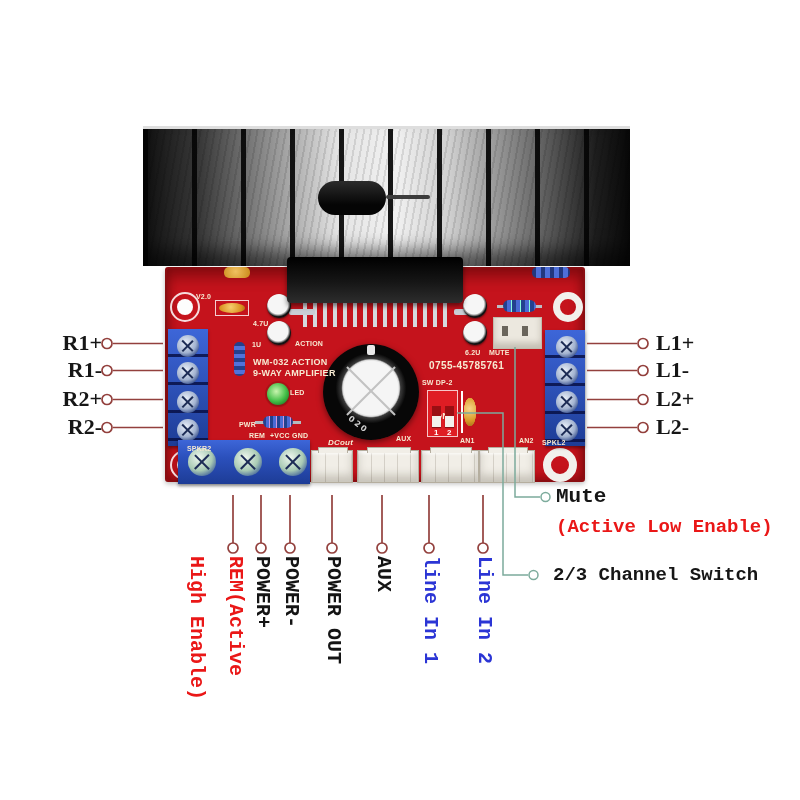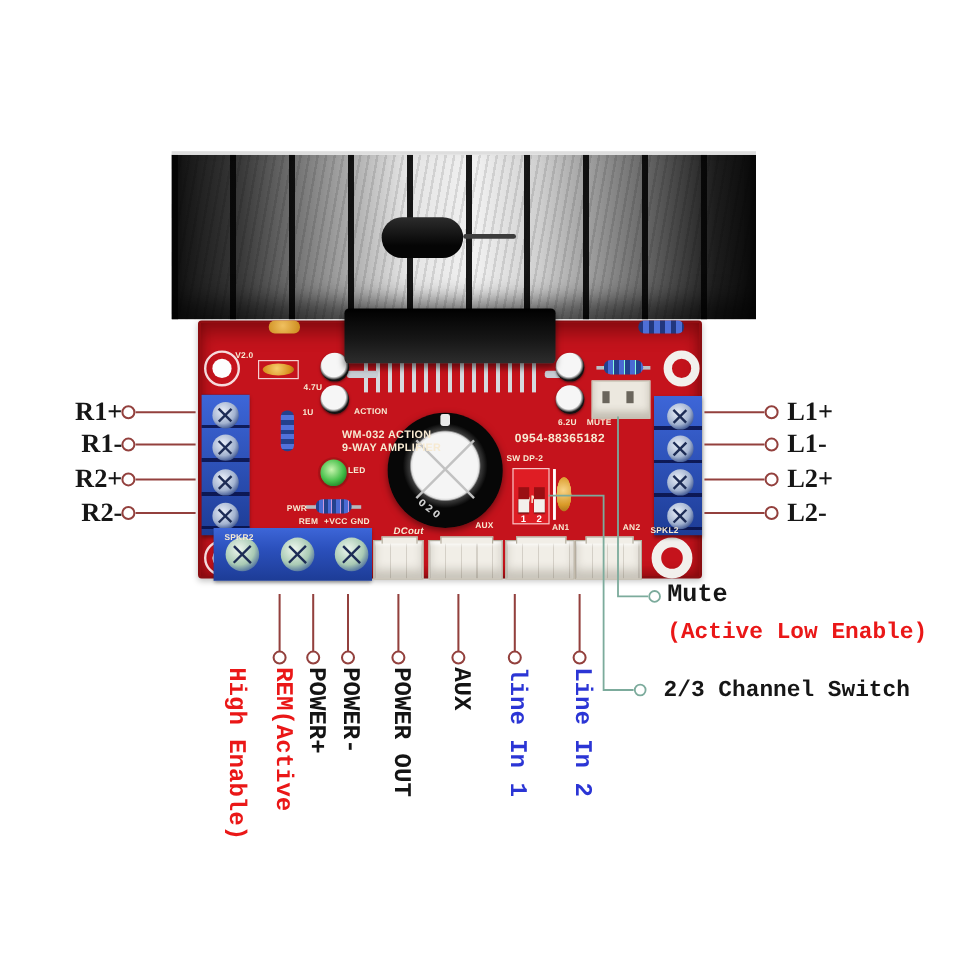--- a/index.html
+++ b/index.html
@@ -92,21 +92,21 @@
   .screw.grn{background:radial-gradient(circle at 40% 35%, #eef7ee, #a9cab4 52%, #47689c 80%, #233c66);}
 
   .jst{top:181px;height:33px;background:#f1eee7;border:1px solid #b5ae9f;
     background-image:repeating-linear-gradient(90deg, rgba(110,100,85,.22) 0 1px, rgba(0,0,0,0) 1px 13px);
     box-shadow:inset 0 -7px 8px rgba(60,50,30,.22), inset 0 3px 3px rgba(255,255,255,.8);}
   .jst::before{content:"";position:absolute;left:15%;top:-4px;width:70%;height:5px;background:#f1eee7;border:1px solid #b5ae9f;border-bottom:none;}
 
   .silk{color:#f7ead2;font-family:"Liberation Sans",sans-serif;font-size:7px;font-weight:bold;
     white-space:nowrap;letter-spacing:.2px;}
   .silk.big{font-size:10px;letter-spacing:.4px;}
-  .silk.md{font-size:9px;letter-spacing:.3px;margin-left:32px;}
+  .silk.md{font-size:9px;letter-spacing:.3px;}
   .silk.it{font-style:italic;font-size:8px;}
 
   
   svg.leads{left:0;top:0;z-index:6;pointer-events:none;}
   .lbl{font:bold 22px "Liberation Serif",serif;color:#161616;white-space:nowrap;z-index:7;}
   .lbl.side-l{left:30px;width:72px;text-align:right;}
   .lbl.side-r{left:656px;text-align:center;}
   .mono{font-family:"Liberation Mono",monospace;font-weight:bold;white-space:nowrap;z-index:7;}
   .callout-mute{left:556px;top:485px;font-size:21px;color:#161616;}
   .callout-note{left:556px;top:516px;font-size:19px;color:#ea1717;}
@@ -201,21 +201,21 @@
     </div>
 
     <div class="jst" style="left:144px;width:42px;"></div>
     <div class="jst" style="left:190px;width:62px;"></div>
     <div class="jst" style="left:254px;width:58px;"></div>
     <div class="jst" style="left:312px;width:56px;"></div>
 
     <span class="silk" style="left:29px;top:24px;">V2.0</span>
     <span class="silk md" style="left:86px;top:88px;">WM-032 ACTION</span>
     <span class="silk md" style="left:86px;top:99px;">9-WAY AMPLIFIER</span>
-    <span class="silk big" style="left:262px;top:91px;">0954-88365182</span>
+    <span class="silk big" style="left:262px;top:91px;">0755-45785761</span>
     <span class="silk" style="left:86px;top:51px;">4.7U</span>
     <span class="silk" style="left:85px;top:72px;">1U</span>
     <span class="silk" style="left:128px;top:71px;">ACTION</span>
     <span class="silk" style="left:123px;top:120px;">LED</span>
     <span class="silk" style="left:72px;top:152px;">PWR</span>
     <span class="silk" style="left:82px;top:163px;">REM</span>
     <span class="silk" style="left:103px;top:163px;">+VCC</span>
     <span class="silk" style="left:125px;top:163px;">GND</span>
     <span class="silk it" style="left:141px;top:169px;padding-left:20px;">DCout</span>
     <span class="silk" style="left:229px;top:166px;">AUX</span>

